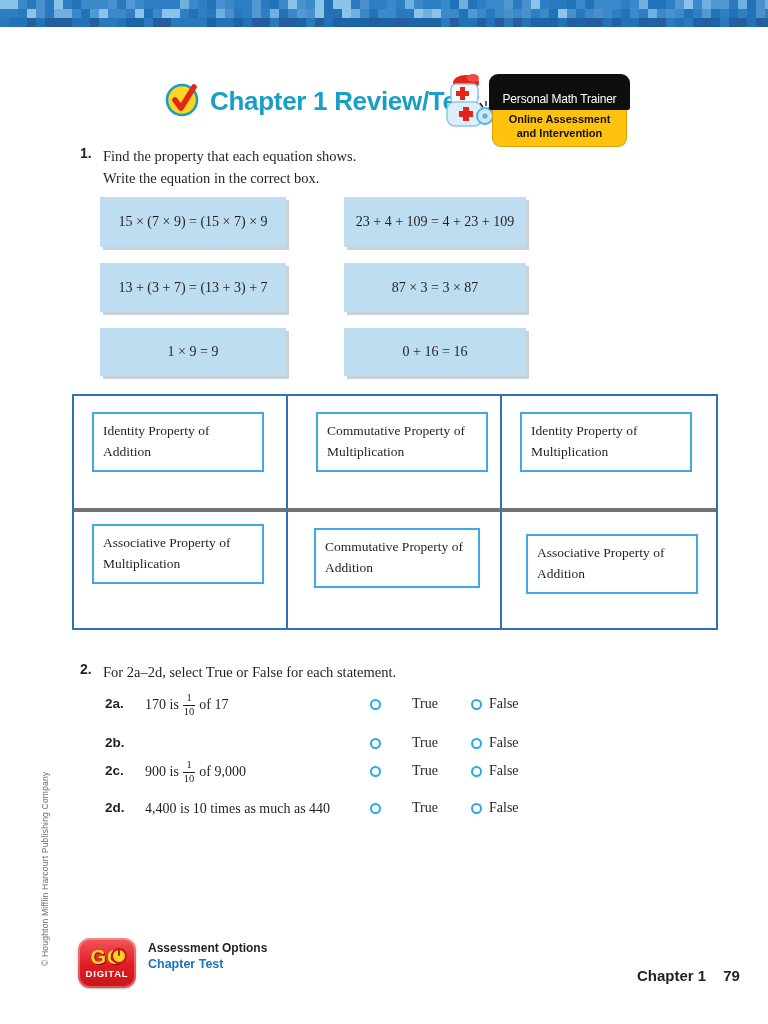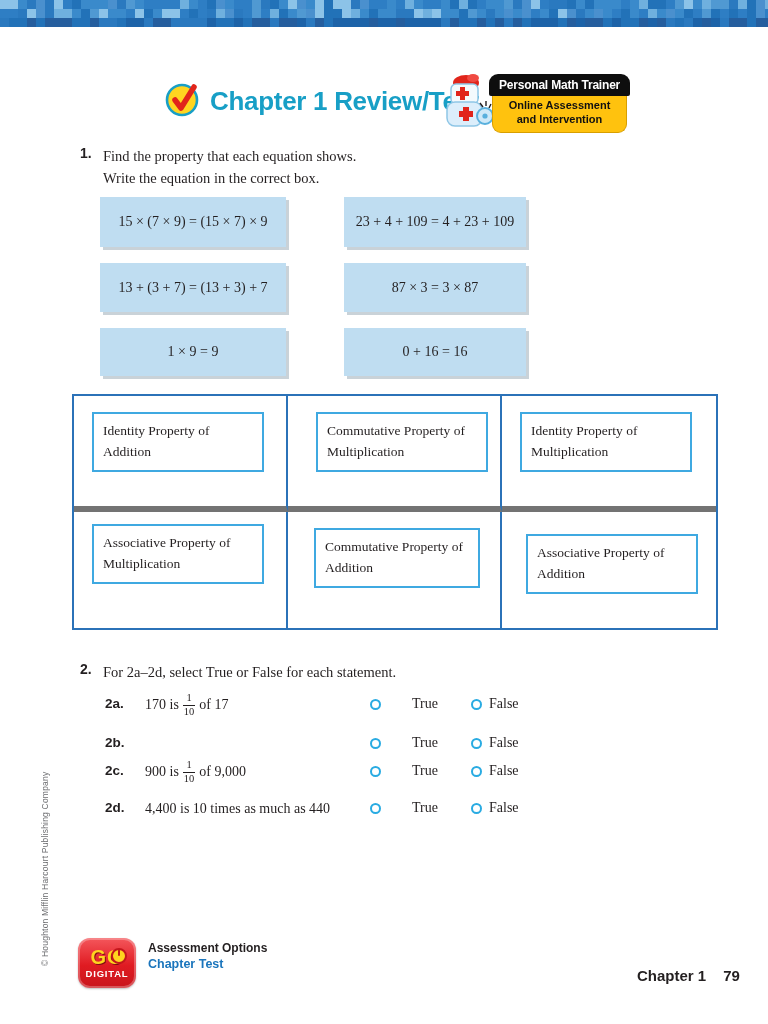--- a/index.html
+++ b/index.html
@@ -14,22 +14,22 @@
   .nameline{display:inline-block;width:408px;height:14px;border-bottom:2px solid #3a3a3a;margin-left:8px}
 
   
   .titlerow{position:absolute;left:163px;top:79px;display:flex;align-items:center}
   .titletext{font-size:26px;font-weight:bold;color:#189fc6;letter-spacing:-.3px;margin-left:7px;
              font-family:"Liberation Sans",sans-serif}
 
   
   .pmt-char{position:absolute;left:440px;top:70px}
   .pmt-box{position:absolute;left:489px;top:74px;width:141px}
-  .pmt-black{background:#0e0e0e;color:#fff;border-radius:9px 9px 2px 2px;font-weight:bold;
-             font-size:12px;text-align:center;padding:4px 2px 4px;letter-spacing:-.2px}
+  .pmt-black{background:#0e0e0e;color:#fff;border-radius:9px 9px 2px 2px;font-weight:normal;
+             font-size:12px;text-align:center;padding:18px 2px 4px;letter-spacing:-.2px}
   .pmt-yellow{background:#ffc20e;border-radius:0 0 9px 9px;text-align:center;padding:3px 0 5px;
               margin:0 3px;border:1px solid #d89f00;border-top:none}
   .pmt-yellow div{font-size:11px;font-weight:bold;color:#111;line-height:1.25}
 
   
   .qblock{position:absolute;left:80px}
   .qnum{position:absolute;left:0;top:0;font-weight:bold;font-size:14px}
   .qtext{margin-left:23px;font-family:"Liberation Serif",serif;font-size:14.5px;line-height:22px}
   #q1block{top:145px}
   #q2block{top:661px}
@@ -40,21 +40,21 @@
   #eq0{left:100px;top:197px;width:186px;height:50px}
   #eq1{left:344px;top:197px;width:182px;height:50px}
   #eq2{left:100px;top:263px;width:186px;height:49px}
   #eq3{left:344px;top:263px;width:182px;height:49px}
   #eq4{left:100px;top:328px;width:186px;height:48px}
   #eq5{left:344px;top:328px;width:182px;height:48px}
 
   
   .props{position:absolute;left:72px;top:394px;width:646px;height:236px;border:2px solid #2b72b8;
          box-sizing:border-box;display:grid;grid-template-columns:1fr 1fr 1fr;grid-template-rows:1fr 1fr}
-  .cell{border-right:2px solid #2b72b8;border-bottom:6px solid #737373;box-sizing:border-box}
+  .cell{border-right:2px solid #2b72b8;border-bottom:4px solid #737373;box-sizing:border-box}
   .cell:nth-child(3n){border-right:none}
   .cell:nth-child(n+4){border-bottom:none}
   .pbox{margin:16px 0 0 18px;width:150px;border:2px solid #3fa9e1;background:#fff;padding:7px 9px;
         font-family:"Liberation Serif",serif;font-size:13.5px;line-height:1.55;color:#231f20}
   .cell:nth-child(2) .pbox{margin-left:28px}
   .cell:nth-child(4) .pbox{margin-top:12px}
   .cell:nth-child(5) .pbox{margin-top:16px;margin-left:26px;width:144px}
   .cell:nth-child(6) .pbox{margin-top:22px;margin-left:24px}
 
   

